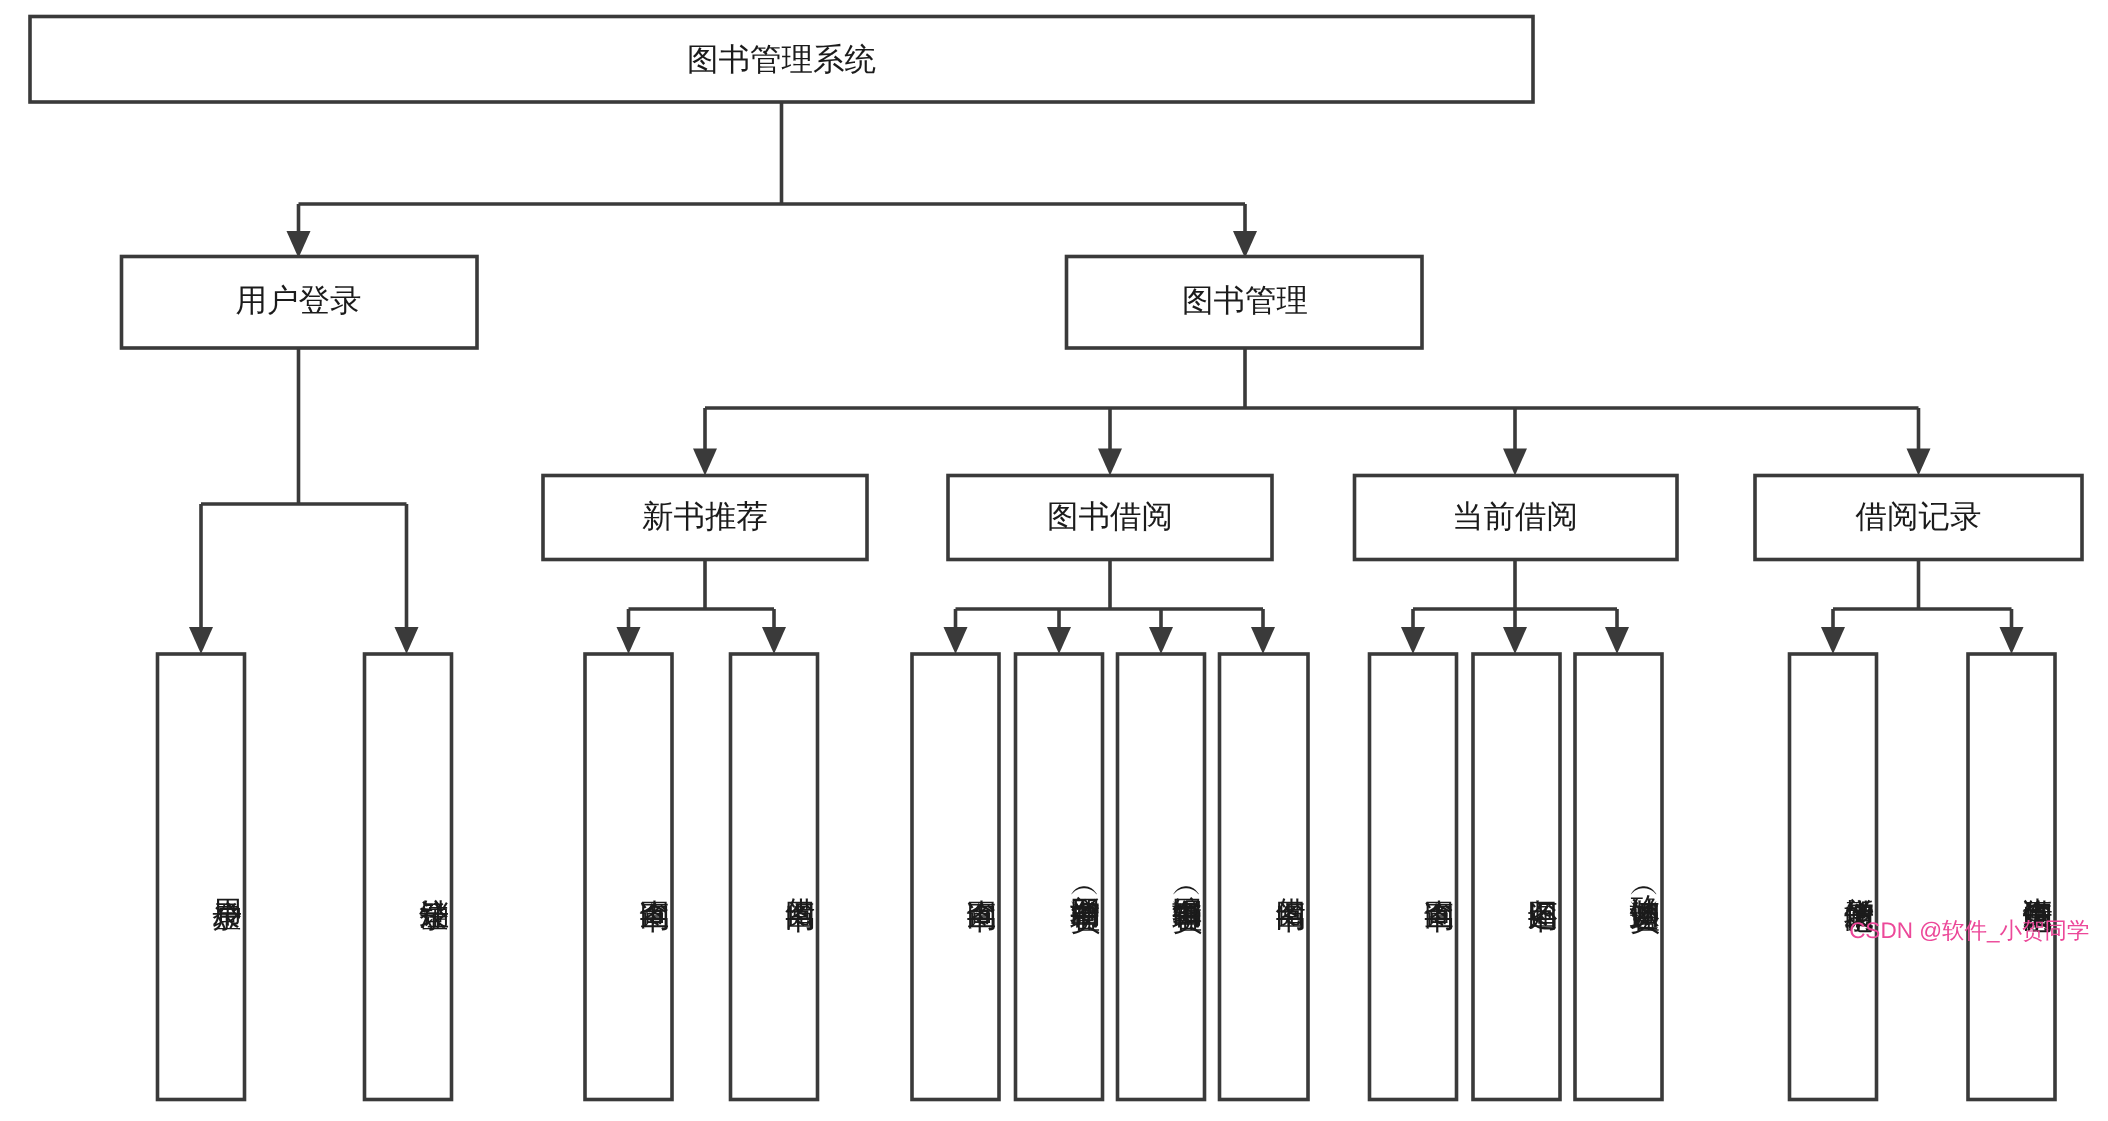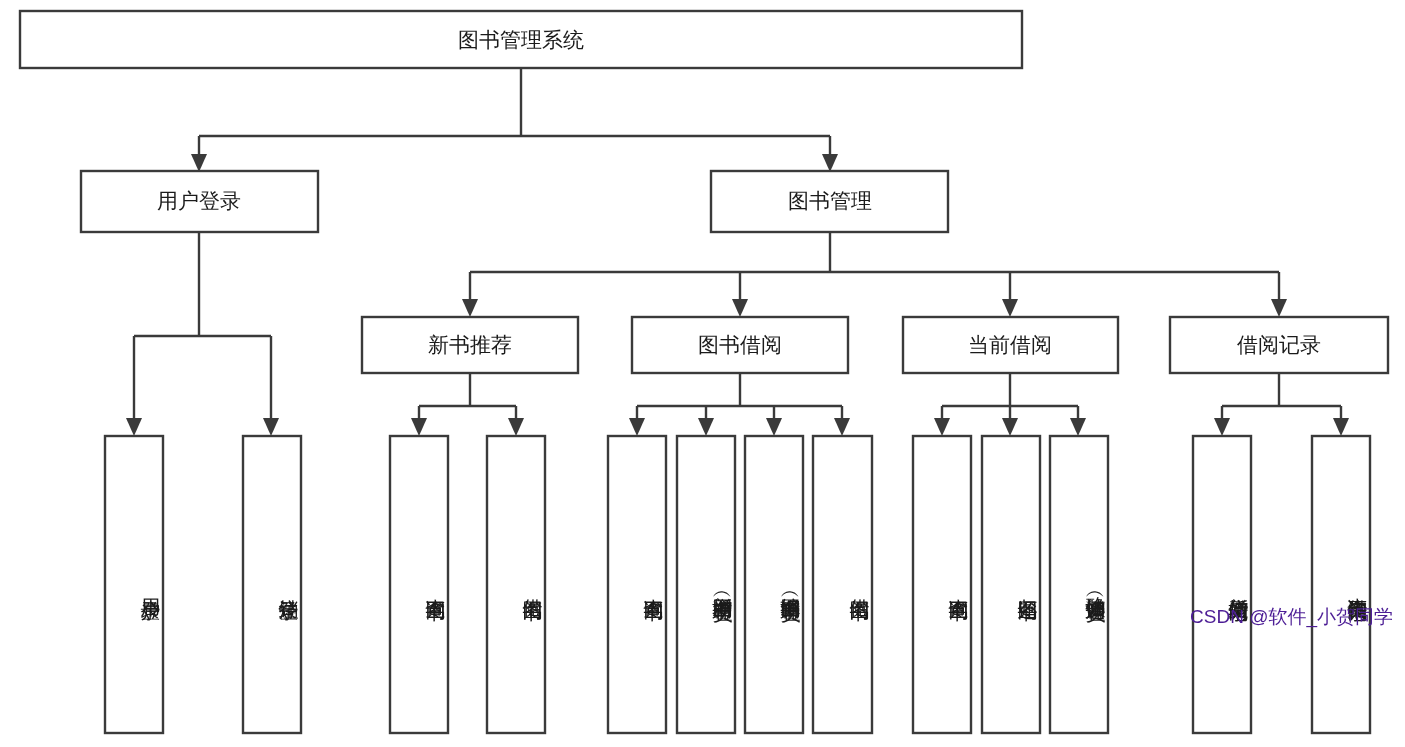--- a/index.html
+++ b/index.html
@@ -69,22 +69,22 @@
     height: 100%;
     display: flex;
     align-items: center;
     justify-content: center;
   }
   .watermark {
     position: absolute;
     right: 12px;
     bottom: 6px;
     font-family: "Liberation Sans", "DejaVu Sans", sans-serif;
-    font-size: 19px;
-    color: #4c1d95;
+    font-size: 15px;
+    color: #ec4899;
     white-space: nowrap;
     pointer-events: none;
   }
 </style>
 </head>
 <body>
 
 <div id="diagram-root">
   <svg class="diagram" viewBox="0 0 1405 747" xmlns="http://www.w3.org/2000/svg">
 

